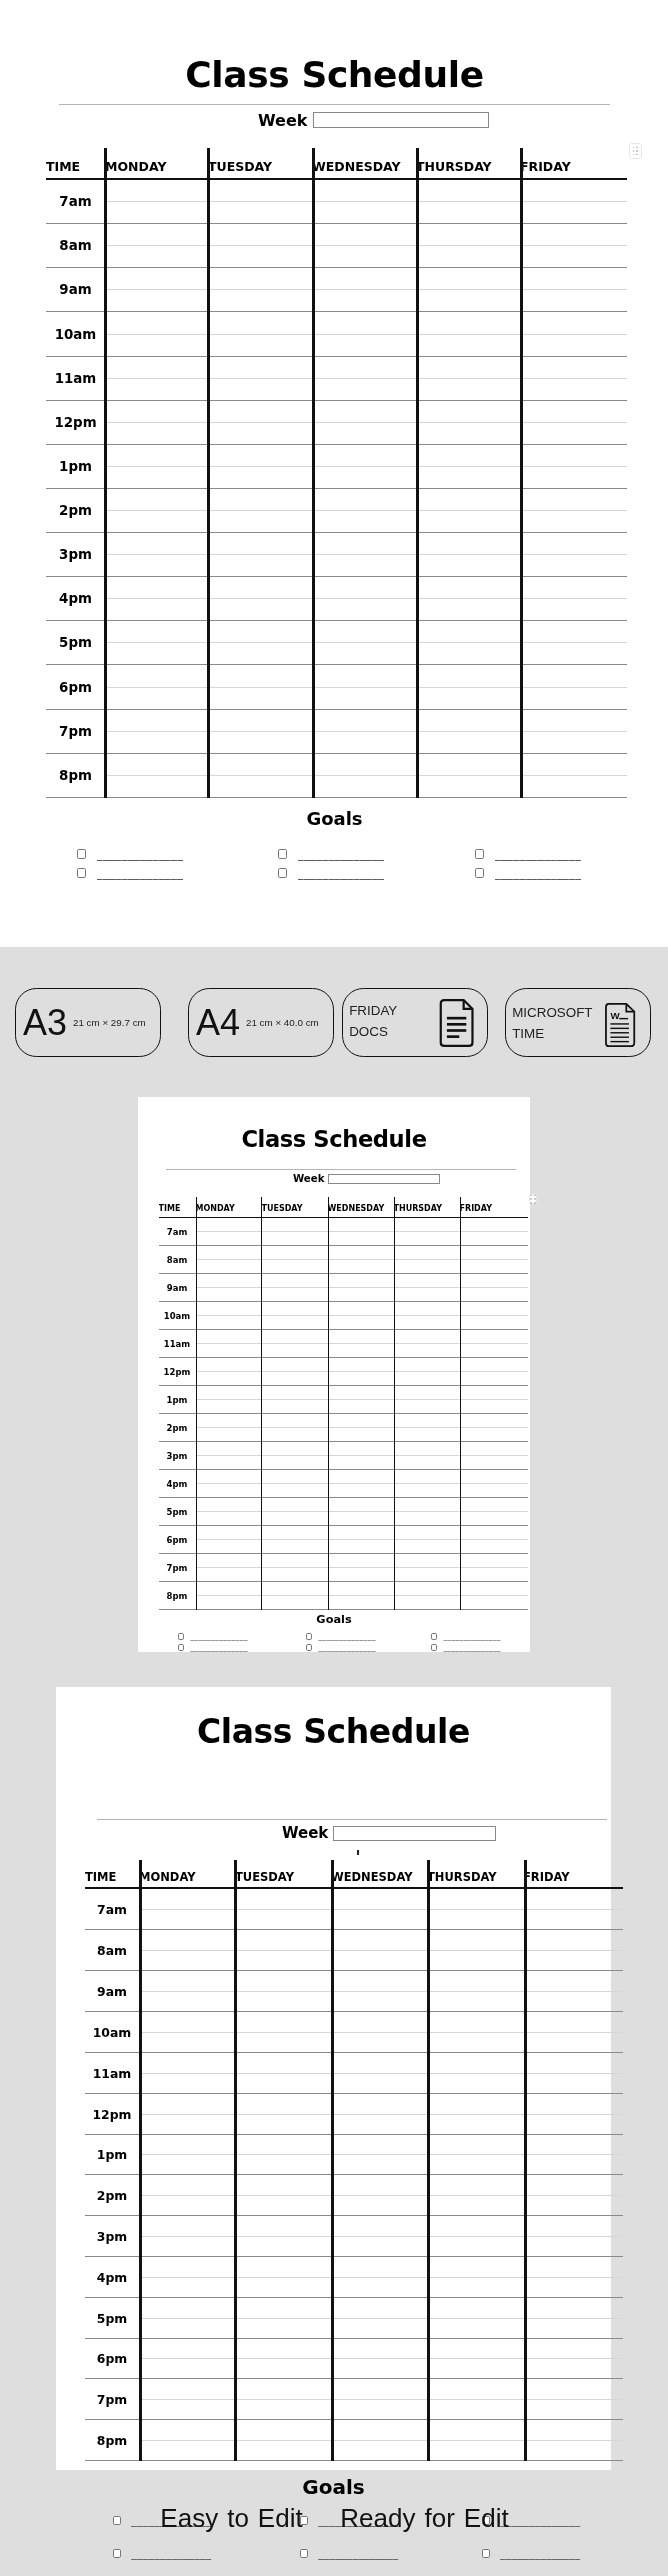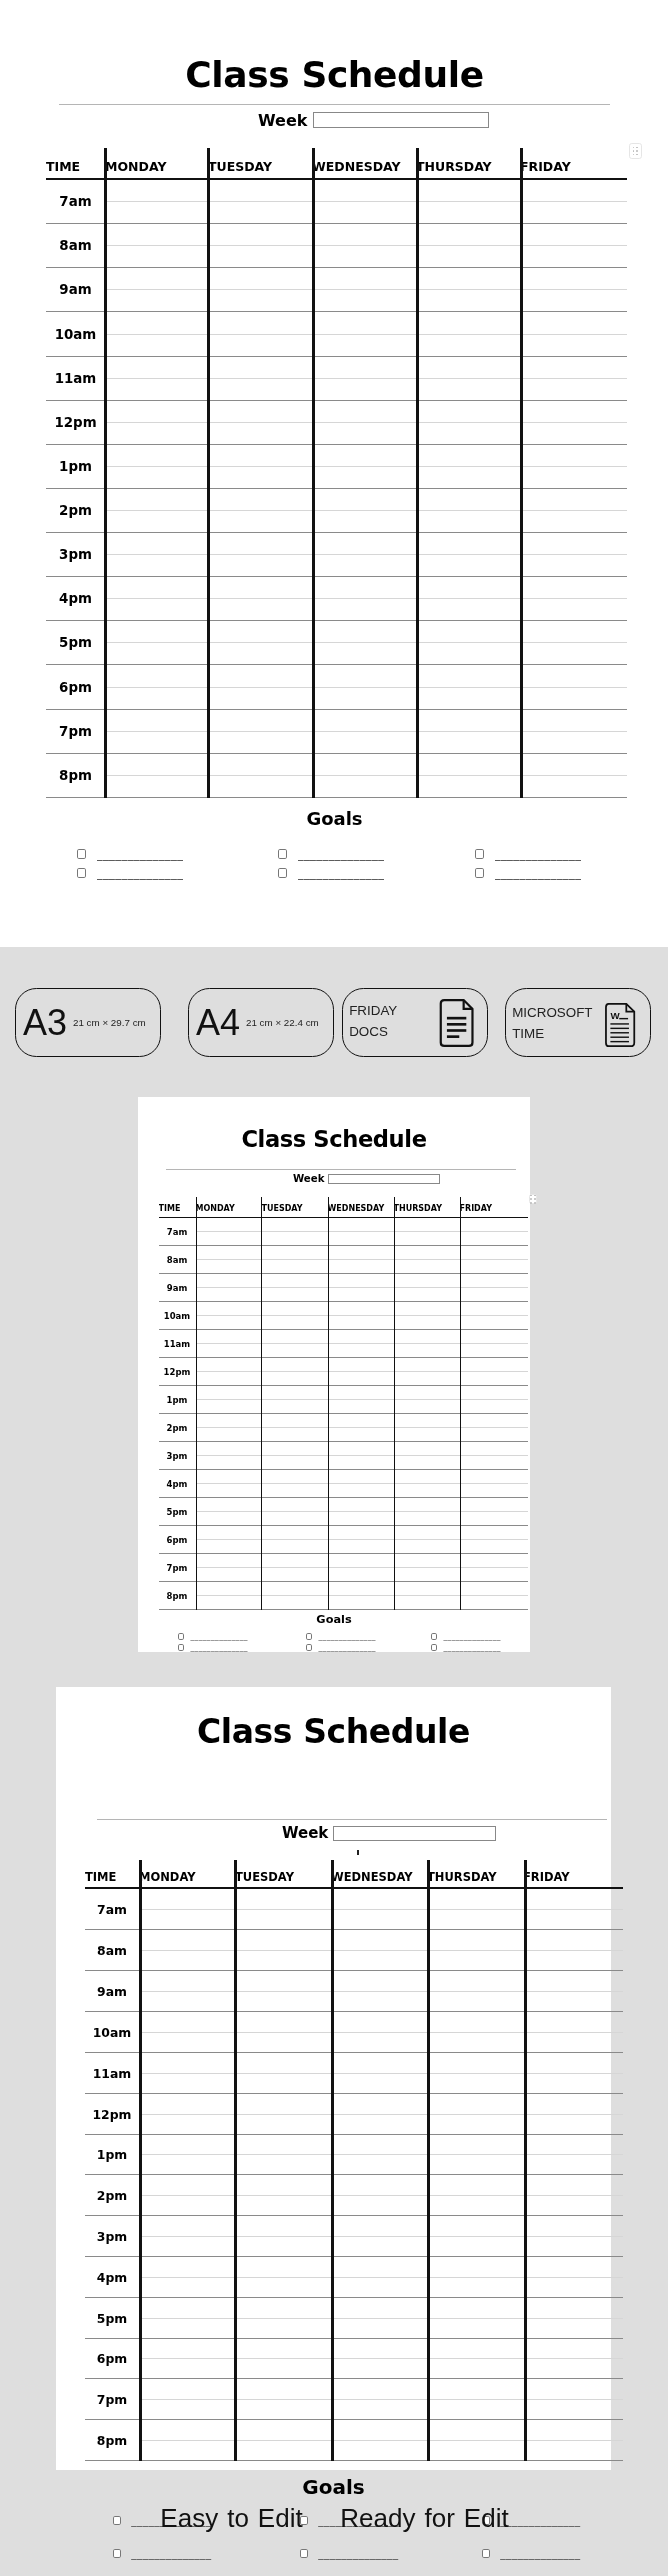--- a/index.html
+++ b/index.html
@@ -585,21 +585,21 @@
       <span class="ln" style="font-size:10.7px;">______________</span>
     </div>
   </div>
 
 <div class="pill" style="left:15px;width:146px;">
   <span class="big" style="left:7.1px;top:16px;">A3</span>
   <span class="small" style="left:57px;top:28px;">21 cm × 29.7 cm</span>
 </div>
 <div class="pill" style="left:188px;width:146px;">
   <span class="big" style="left:7.1px;top:16px;">A4</span>
-  <span class="small" style="left:57px;top:28px;">21 cm × 22.4 cm</span>
+  <span class="small" style="left:57px;top:28px;">21 cm × 40.0 cm</span>
 </div>
 <div class="pill" style="left:342px;width:146px;">
   <span class="lbl" style="left:6.2px;top:10.7px;">FRIDAY</span>
   <span class="lbl" style="left:6.2px;top:32px;">DOCS</span>
   <svg style="left:96px;top:9px;" width="37" height="50" viewBox="0 0 42 56">
     <path d="M6 2 H28 L38 12 V50 Q38 54 34 54 H6 Q2 54 2 50 V6 Q2 2 6 2 Z" fill="none" stroke="#111" stroke-width="2.5"></path>
     <path d="M28 2 V12 H38" fill="none" stroke="#111" stroke-width="2.5"></path>
     <rect x="9" y="21" width="22" height="3" fill="#111"></rect>
     <rect x="9" y="28" width="22" height="3" fill="#111"></rect>
     <rect x="9" y="35" width="22" height="3" fill="#111"></rect>

